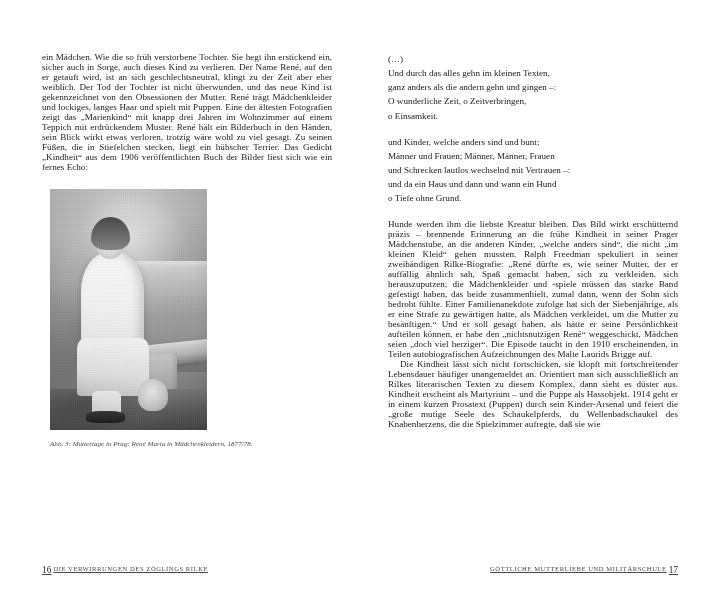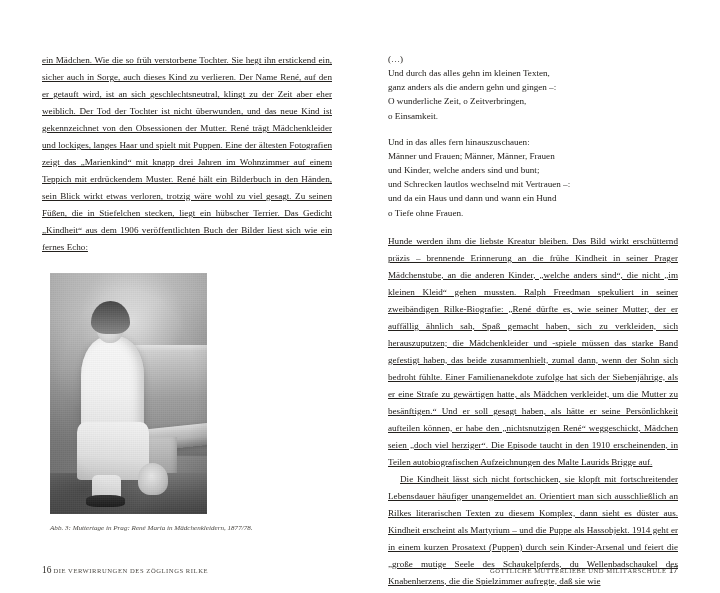--- a/index.html
+++ b/index.html
@@ -27,26 +27,25 @@
     width: 360px;
     height: 593px;
     box-sizing: border-box;
   }
   .page-left  { padding: 52px 28px 0 42px; }
   .page-right { padding: 52px 42px 0 28px; }
 
   
   .col {
     font-size: 9.1px;
-    line-height: 17px;
+    line-height: 10px;
     text-align: justify;
     text-justify: inter-word;
     hyphens: manual;
     letter-spacing: 0.02px;
-    text-decoration: underline;
   }
   .col p {
     margin: 0;
   }
   .col p.indent {
     text-indent: 12px;
   }
   .col p + p {
     margin-top: 0;
   }
@@ -219,23 +218,24 @@
   }
 
   
   .footer {
     position: absolute;
     bottom: 18px;
     font-size: 6.6px;
     letter-spacing: 0.55px;
     color: #4b4843;
     display: flex;
-    align-items: center;
+    align-items: flex-start;
     gap: 2px;
     text-transform: uppercase;
+    text-decoration: underline;
   }
   .footer-left  { left: 42px; }
   .footer-right { right: 42px; }
   .folio {
     font-size: 9.4px;
     letter-spacing: 0;
     color: #2b2824;
   }
 </style>
 </head>
@@ -279,26 +279,25 @@
 
     <div class="poem">
       <div class="stanza">
         <span class="line">(…)</span>
         <span class="line">Und durch das alles gehn im kleinen Texten,</span>
         <span class="line">ganz anders als die andern gehn und gingen –:</span>
         <span class="line">O wunderliche Zeit, o Zeitverbringen,</span>
         <span class="line">o Einsamkeit.</span>
       </div>
       <div class="stanza">
-        <span class="line">Und in das alles fern hinauszuschauen:</span>
+        <span class="line">und Kinder, welche anders sind und bunt;</span>
         <span class="line">Männer und Frauen; Männer, Männer, Frauen</span>
-        <span class="line">und Kinder, welche anders sind und bunt;</span>
         <span class="line">und Schrecken lautlos wechselnd mit Vertrauen –:</span>
         <span class="line">und da ein Haus und dann und wann ein Hund</span>
-        <span class="line">o Tiefe ohne Frauen.</span>
+        <span class="line">o Tiefe ohne Grund.</span>
       </div>
     </div>
 
     <div class="gap-after-poem"></div>
 
     <div class="col">
       <p>Hunde werden ihm die liebste Kreatur bleiben. Das Bild wirkt erschütternd präzis – brennende Erinnerung an die frühe Kindheit in seiner Prager Mädchenstube, an die anderen Kinder, „welche anders sind“, die nicht „im kleinen Kleid“ gehen mussten. Ralph Freedman spekuliert in seiner zweibändigen Rilke-Biografie: „René dürfte es, wie seiner Mutter, der er auffällig ähnlich sah, Spaß gemacht haben, sich zu verkleiden, sich herauszuputzen; die Mädchenkleider und -spiele müssen das starke Band gefestigt haben, das beide zusammenhielt, zumal dann, wenn der Sohn sich bedroht fühlte. Einer Familienanekdote zufolge hat sich der Siebenjährige, als er eine Strafe zu gewärtigen hatte, als Mädchen verkleidet, um die Mutter zu besänftigen.“ Und er soll gesagt haben, als hätte er seine Persönlichkeit aufteilen können, er habe den „nichtsnutzigen René“ weggeschickt, Mädchen seien „doch viel herziger“. Die Episode taucht in den 1910 erscheinenden, in Teilen autobiografischen Aufzeichnungen des Malte Laurids Brigge auf.</p>
       <p class="indent">Die Kindheit lässt sich nicht fortschicken, sie klopft mit fortschreitender Lebensdauer häufiger unangemeldet an. Orientiert man sich ausschließlich an Rilkes literarischen Texten zu diesem Komplex, dann sieht es düster aus. Kindheit erscheint als Martyrium – und die Puppe als Hassobjekt. 1914 geht er in einem kurzen Prosatext (Puppen) durch sein Kinder-Arsenal und feiert die „große mutige Seele des Schaukelpferds, du Wellenbadschaukel des Knabenherzens, die die Spielzimmer aufregte, daß sie wie</p>
     </div>
 

